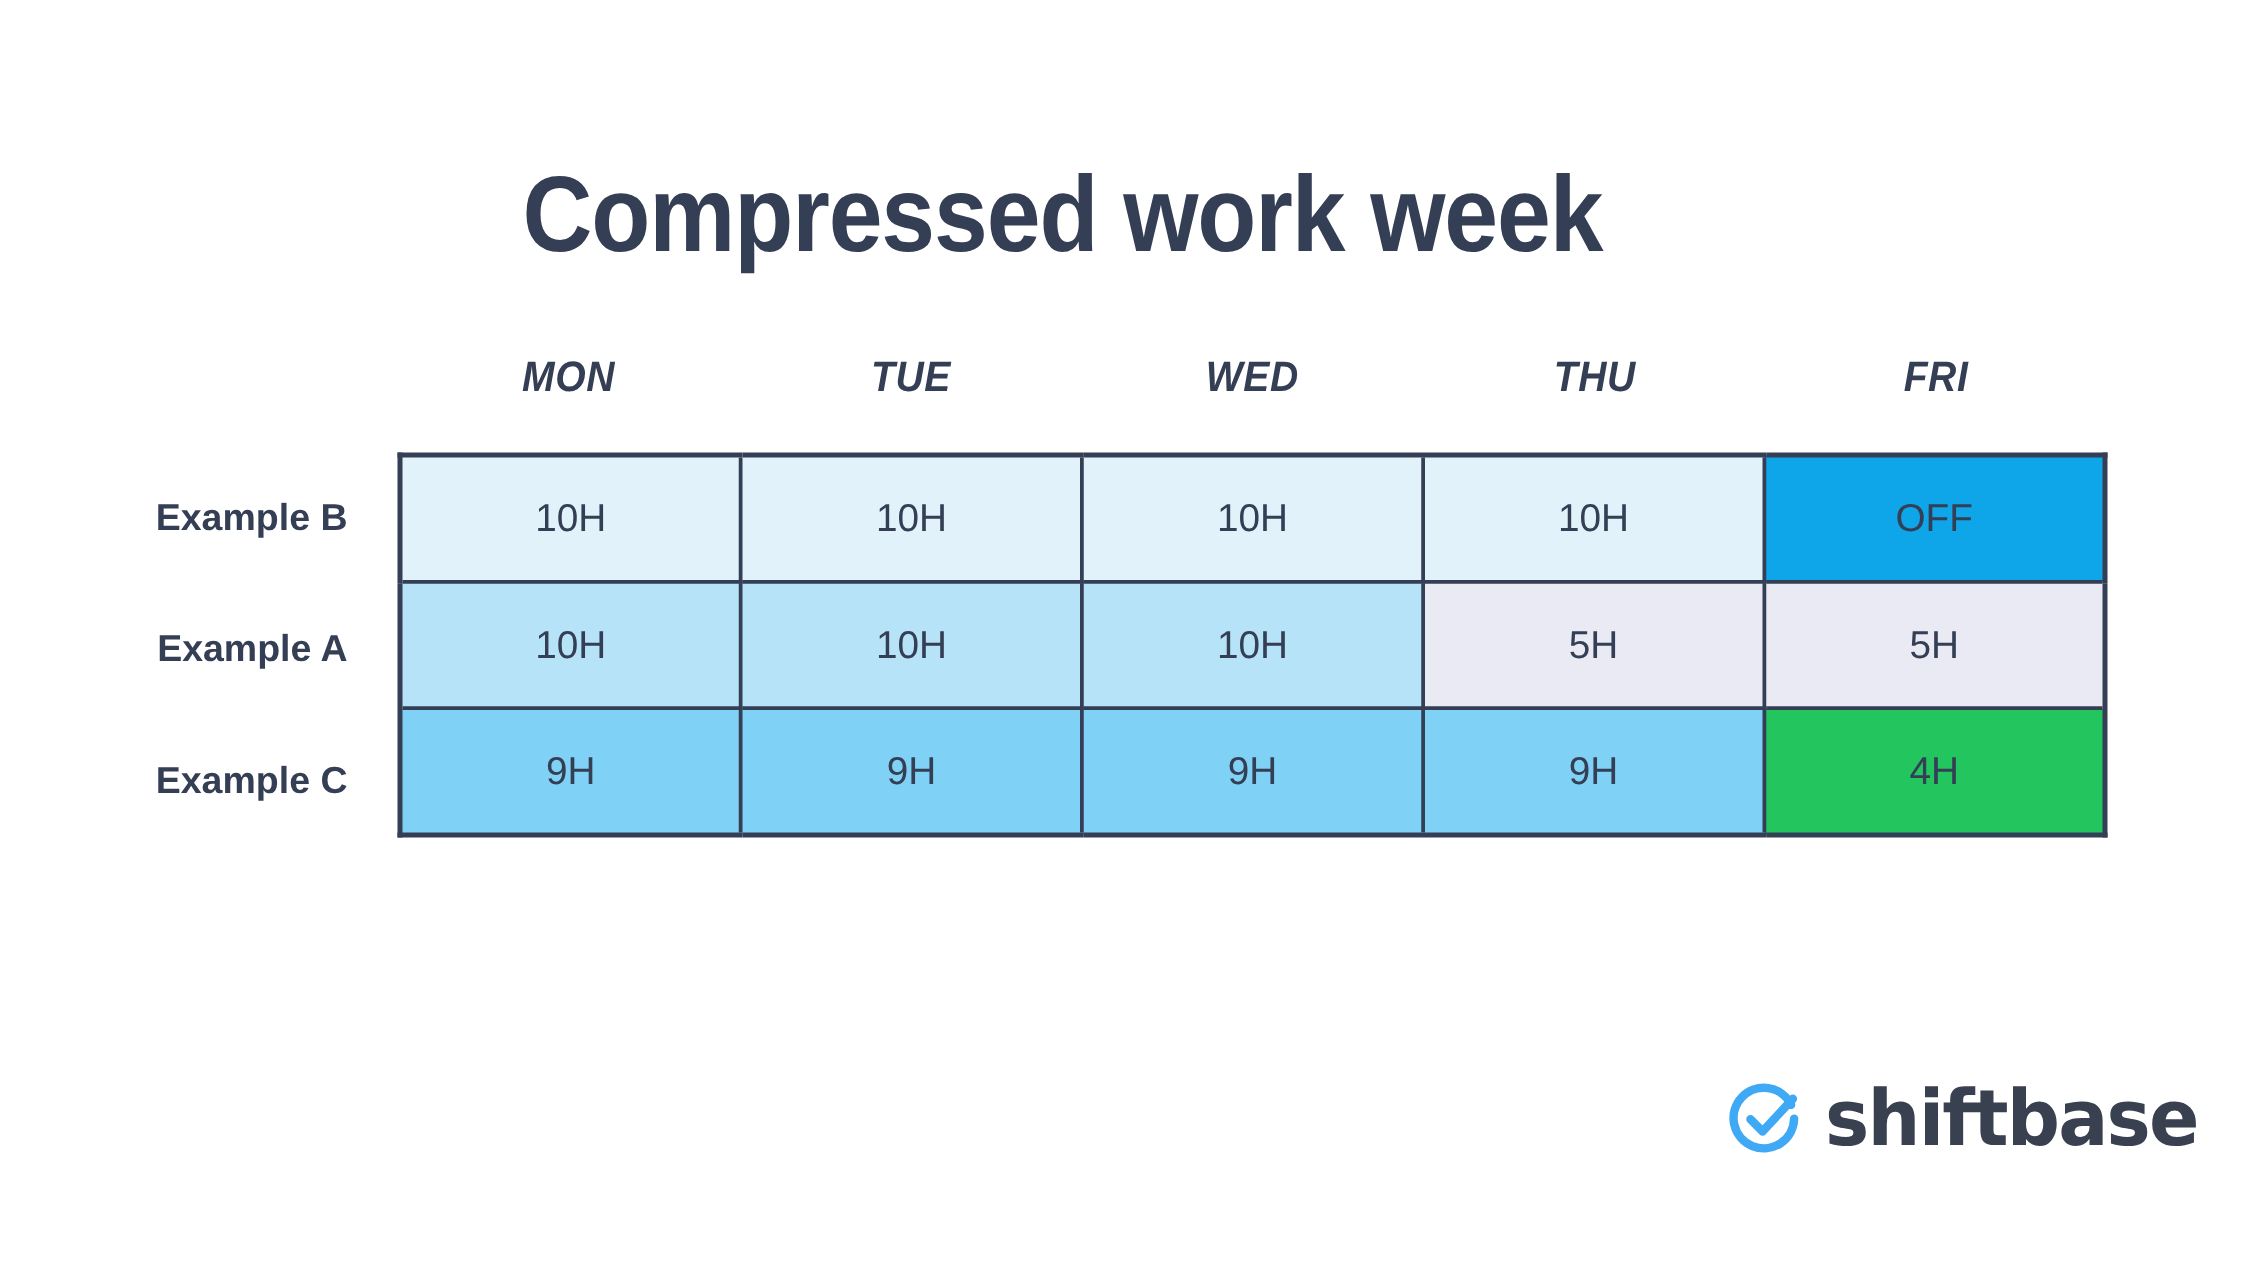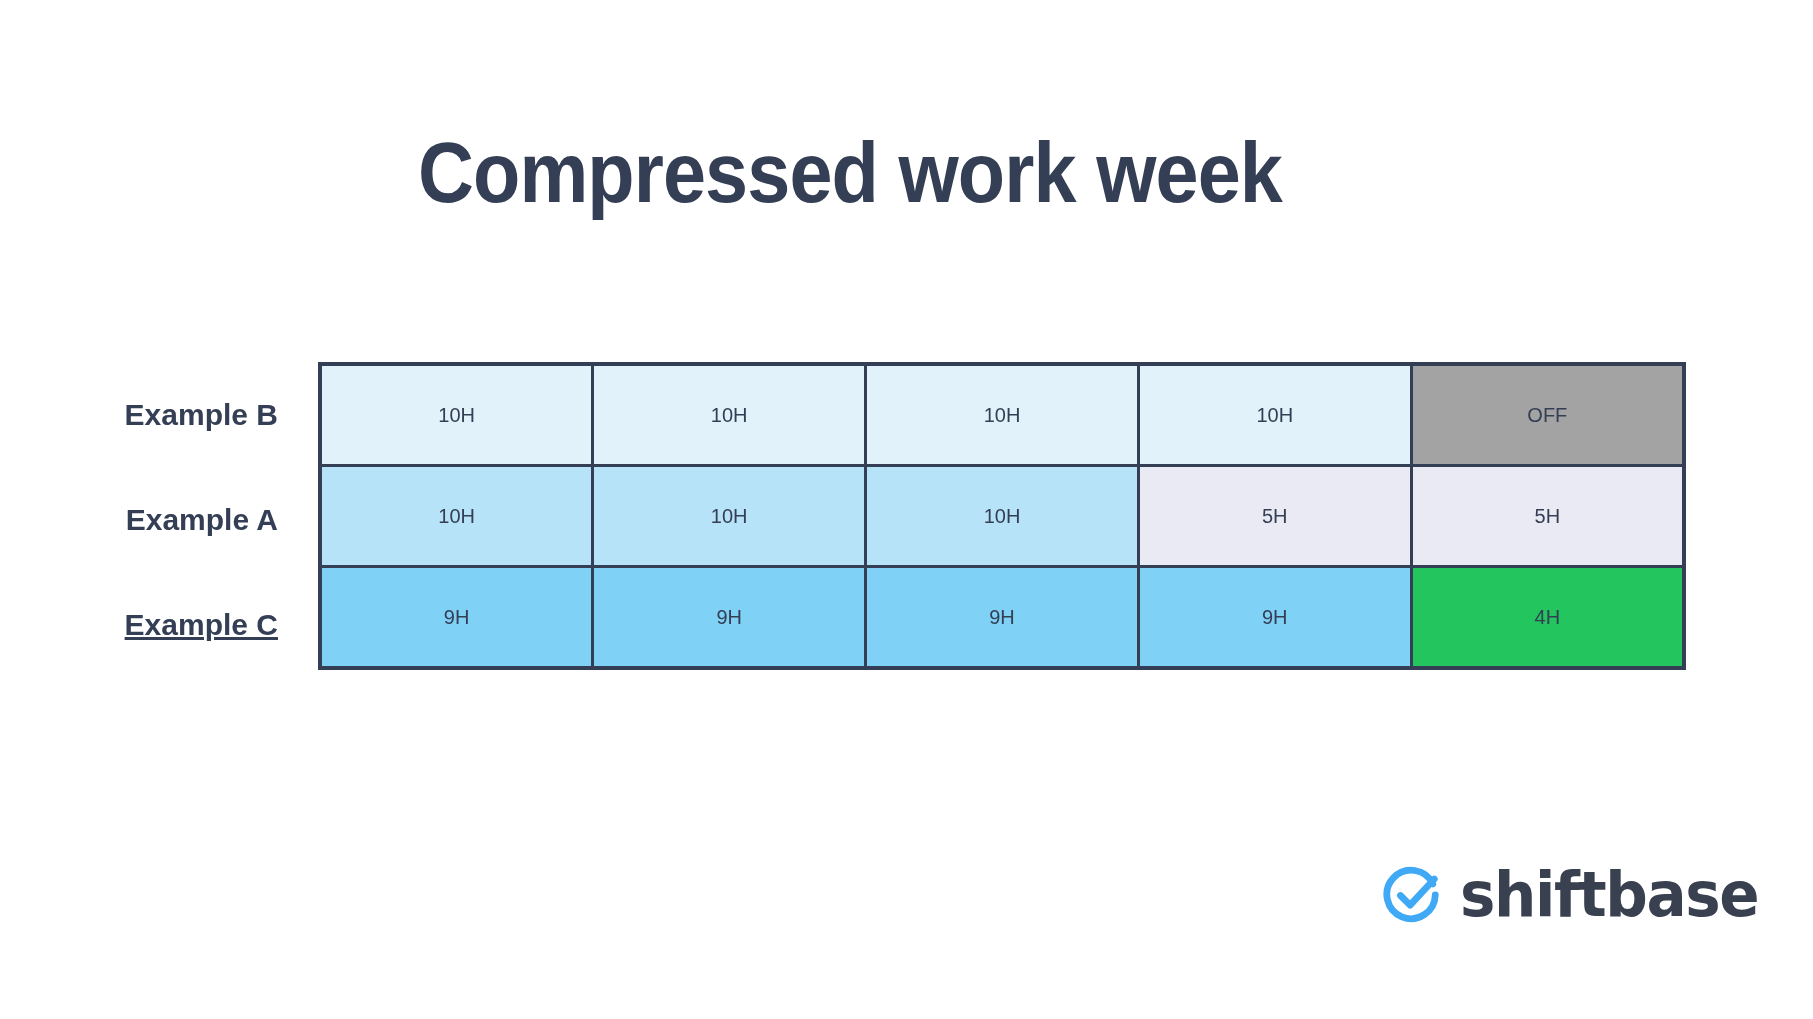--- a/index.html
+++ b/index.html
@@ -84,36 +84,36 @@
     justify-content: flex-end;
     font-family: "Liberation Sans", sans-serif;
     font-weight: bold;
     font-size: 30px;
     color: #343e54;
     padding-right: 20px;
     box-sizing: border-box;
   }
   .row-label.r0 { height: 104px; }
   .row-label.r1 { height: 106px; }
-  .row-label.r2 { height: 106px; text-decoration: underline; }
+  .row-label.r2 { height: 106px; }
 
   
   .grid {
     border-collapse: collapse;
     border-spacing: 0;
     width: 1368px;
     table-layout: fixed;
   }
   .grid td {
     border: 3px solid #343e54;
     height: 98px;
     text-align: center;
     vertical-align: middle;
     font-family: "Liberation Sans", sans-serif;
-    font-size: 20px;
+    font-size: 31px;
     font-weight: normal;
     color: #343e54;
     padding: 0;
   }
   .grid tr:first-child td { border-top-width: 4px; }
   .grid tr:last-child td  { border-bottom-width: 4px; }
   .grid td:first-child { border-left-width: 4px; }
   .grid td:last-child  { border-right-width: 4px; }
 
   
@@ -143,36 +143,43 @@
     white-space: nowrap;
   }
 </style>
 </head>
 <body>
 
 <div class="canvas">
 
   <div class="title">Compressed work week</div>
 
+  <div class="day-header-row">
+      <div class="day-header">MON</div>
+      <div class="day-header">TUE</div>
+      <div class="day-header">WED</div>
+      <div class="day-header">THU</div>
+      <div class="day-header">FRI</div>
+    </div>
 
   <div class="row-labels">
       <div class="row-label r1">Example B</div>
       <div class="row-label r0">Example A</div>
       <div class="row-label r2">Example C</div>
     </div>
 
   <div class="schedule">
     <table class="grid">
       <tbody>
           <tr>
             <td style="background: rgb(225, 242, 251);">10H</td>
             <td style="background: rgb(225, 242, 251);">10H</td>
             <td style="background: rgb(225, 242, 251);">10H</td>
             <td style="background: rgb(225, 242, 251);">10H</td>
-            <td style="background: #a3a3a3;">OFF</td>
+            <td style="background: #0ea5e9;">OFF</td>
           </tr>
           <tr>
             <td style="background: rgb(183, 227, 248);">10H</td>
             <td style="background: rgb(183, 227, 248);">10H</td>
             <td style="background: rgb(183, 227, 248);">10H</td>
             <td style="background: rgb(233, 234, 243);">5H</td>
             <td style="background: rgb(233, 234, 243);">5H</td>
           </tr>
           <tr>
             <td style="background: rgb(127, 209, 245);">9H</td>

